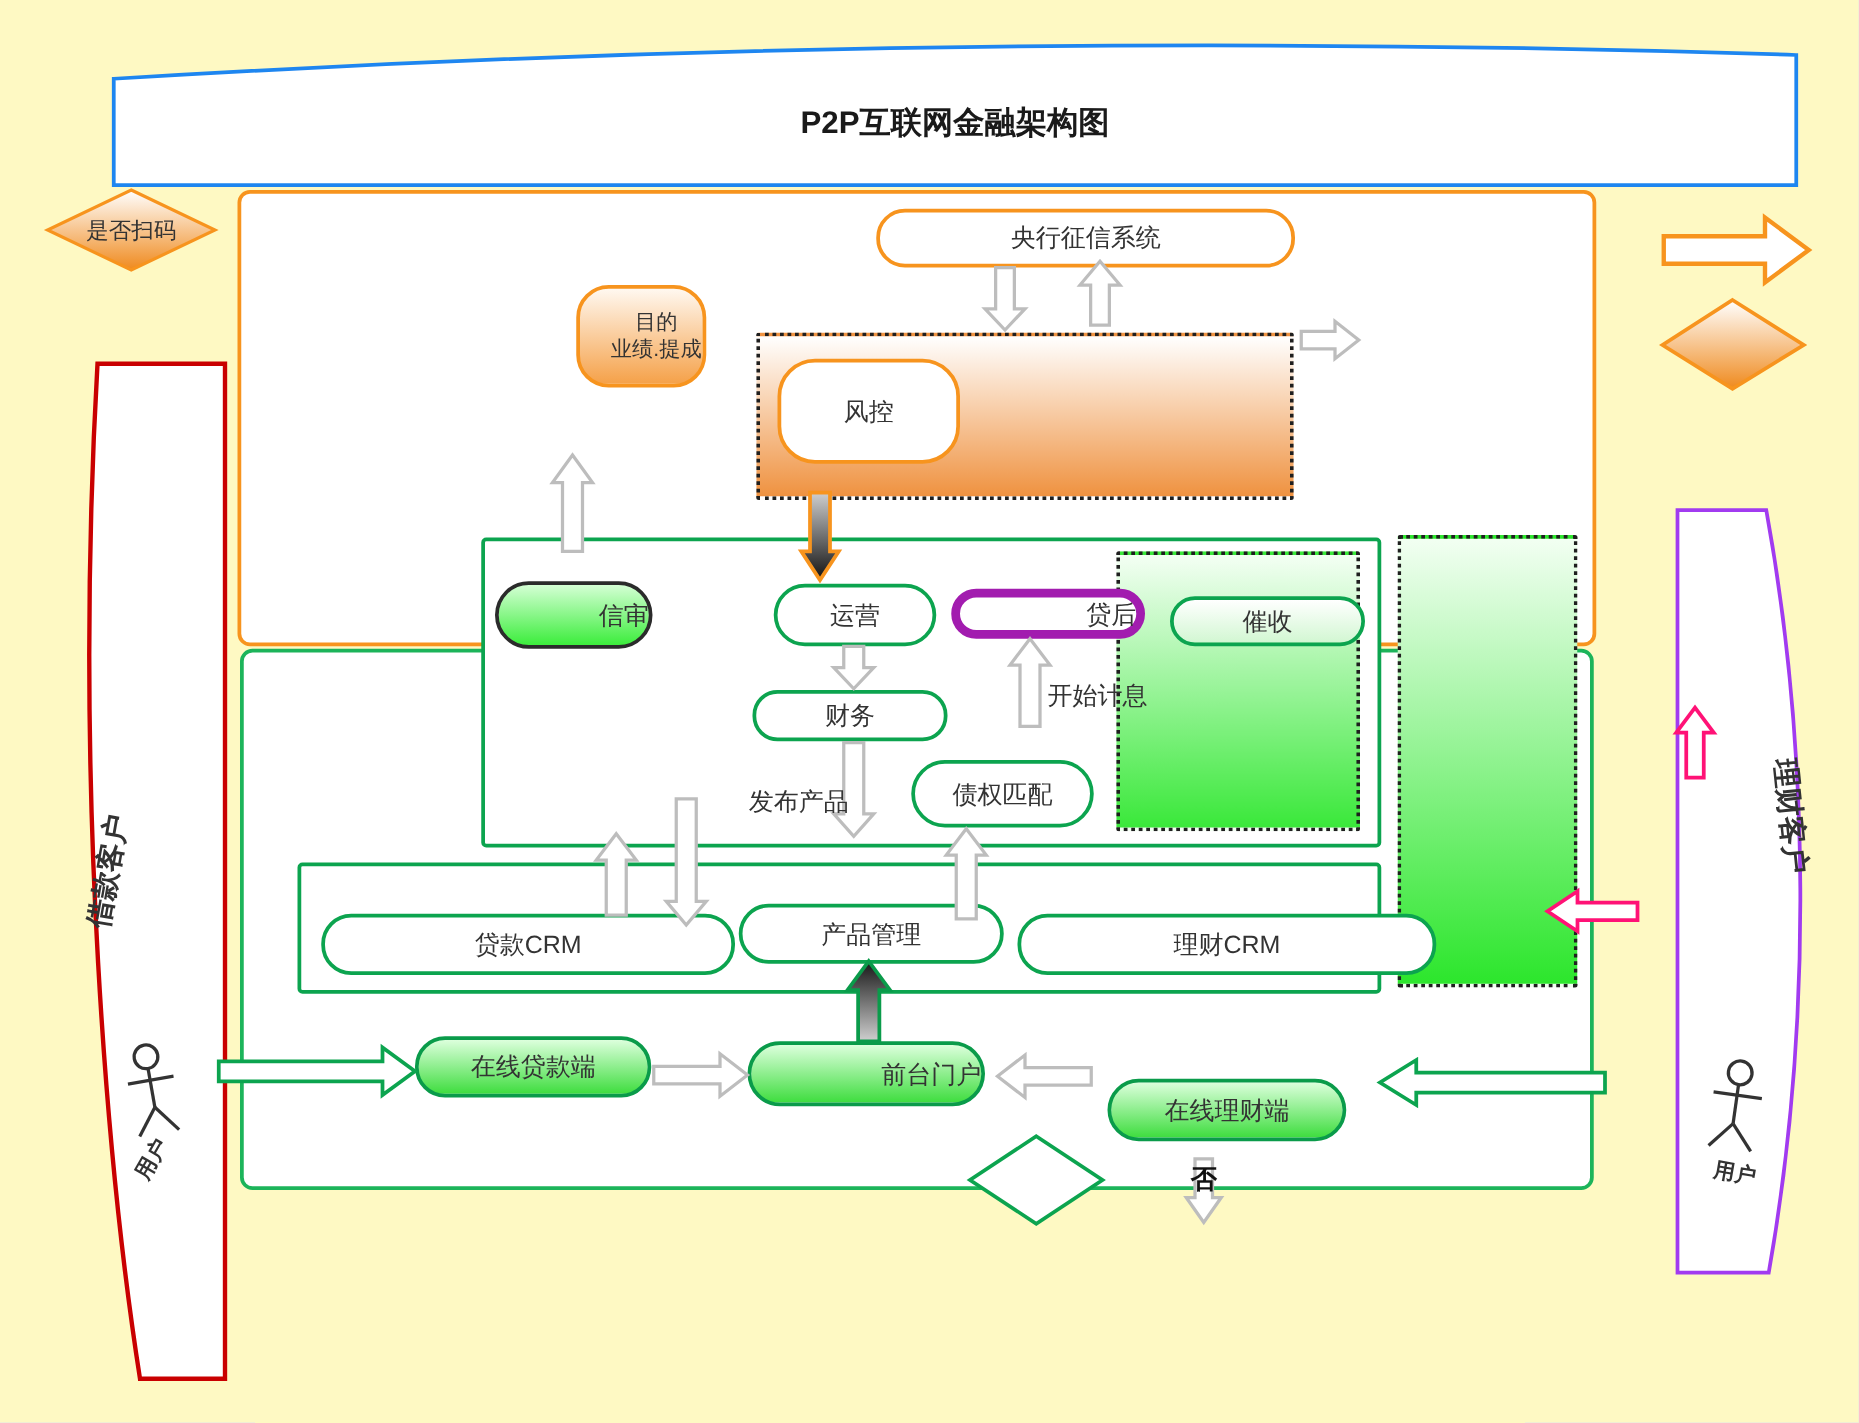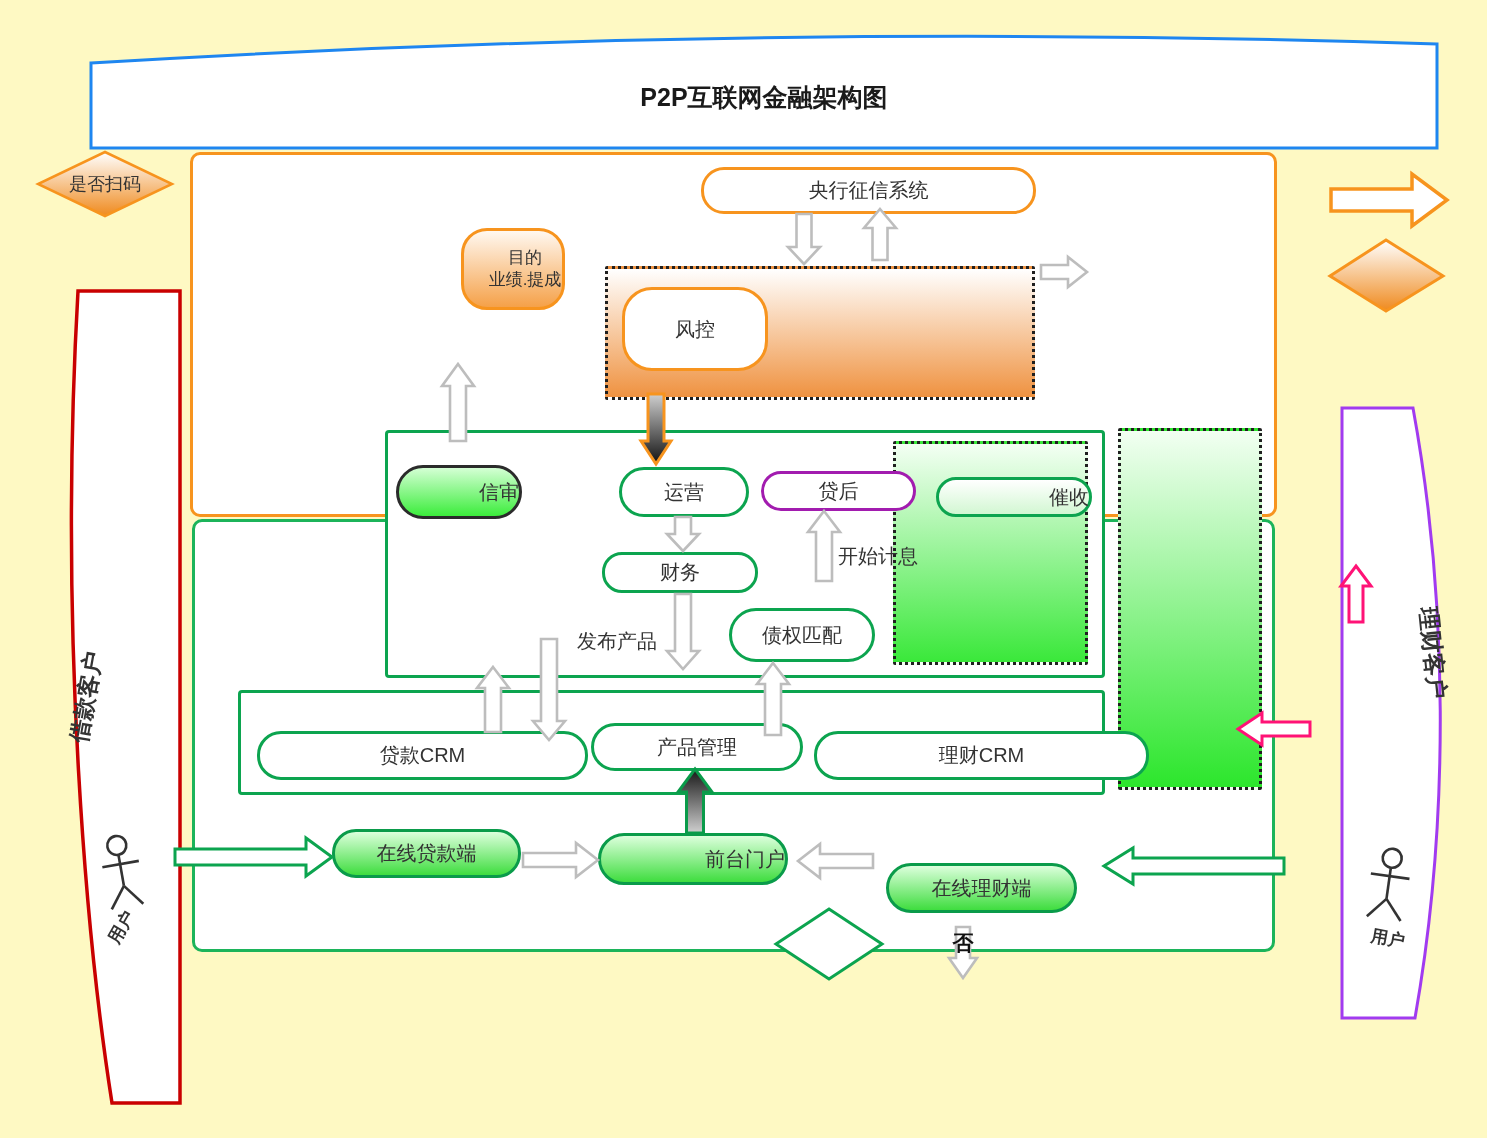--- a/index.html
+++ b/index.html
@@ -71,24 +71,24 @@
   <div class="ctn dotted" style="left:893px;top:441px;width:195px;height:224px;background:linear-gradient(#f4fff4,#3ae83a);border-radius:2px;"></div>
 
   <div class="ctn grn-border" style="left:238px;top:690px;width:867px;height:105px;border-radius:4px;"></div>
 
   <div class="pill" style="left:396px;top:465px;width:126px;height:54px;border:3px solid #2b2b2b;border-radius:27px;background:linear-gradient(#d4ffd4,#3ced3c);justify-content:flex-end;">
     <span>信审</span>
   </div>
   <div class="pill" style="left:619px;top:467px;width:130px;height:50px;border:3px solid #0ca44f;border-radius:25px;">
     <span>运营</span>
   </div>
-  <div class="pill" style="left:761px;top:471px;width:155px;height:40px;border:3px solid #a21caf;border-radius:20px;">
+  <div class="pill" style="left:761px;top:471px;width:155px;height:40px;border:7px solid #a21caf;border-radius:20px;justify-content:flex-end;">
     <span>贷后</span>
   </div>
-  <div class="pill" style="left:936px;top:477px;width:156px;height:40px;border:3px solid #0ca44f;border-radius:20px;background:linear-gradient(#ffffff,#d2f7d2);justify-content:flex-end;">
+  <div class="pill" style="left:936px;top:477px;width:156px;height:40px;border:3px solid #0ca44f;border-radius:20px;background:linear-gradient(#ffffff,#d2f7d2);">
     <span>催收</span>
   </div>
   <div class="pill" style="left:602px;top:552px;width:156px;height:41px;border:3px solid #0ca44f;border-radius:20px;">
     <span>财务</span>
   </div>
   <div class="pill" style="left:729px;top:608px;width:146px;height:54px;border:3px solid #0ca44f;border-radius:27px;">
     <span>债权匹配</span>
   </div>
   <div class="pill" style="left:257px;top:731px;width:331px;height:49px;border:3px solid #0ca44f;border-radius:24px;">
     <span>贷款CRM</span>
@@ -153,16 +153,16 @@
     <polygon points="648,394 664,394 664,441 671,441 656,464 641,441 648,441" fill="url(#gradDarkDown)" stroke="#f7941e" stroke-width="3"></polygon>
 
     <polygon points="1356,566 1371,586 1363,586 1363,622 1349,622 1349,586 1341,586" fill="#ffffff" stroke="#ff1276" stroke-width="3"></polygon>
     <polygon points="1310,722 1262,722 1262,713 1238,729 1262,745 1262,736 1310,736" fill="#ffffff" stroke="#ff1276" stroke-width="3"></polygon>
 
     <polygon points="829,909 882,944 829,979 776,944" fill="#ffffff" stroke="#0ca44f" stroke-width="3"></polygon>
   </svg>
 
   <div class="lbl" style="left:55px;top:170px;width:100px;height:28px;font-size:18px;">是否扫码</div>
   <div class="lbl" style="left:836px;top:544px;width:84px;height:24px;font-size:20px;">开始计息</div>
-  <div class="lbl" style="left:575px;top:629px;width:84px;height:24px;font-size:20px;text-align:center;">发布产品</div>
+  <div class="lbl" style="left:597px;top:629px;width:84px;height:24px;font-size:20px;text-align:center;">发布产品</div>
   <div class="lbl" style="left:950px;top:930px;width:26px;height:26px;font-size:21px;font-weight:bold;color:#111;">否</div>
 
 </div>
 
 </body></html>

